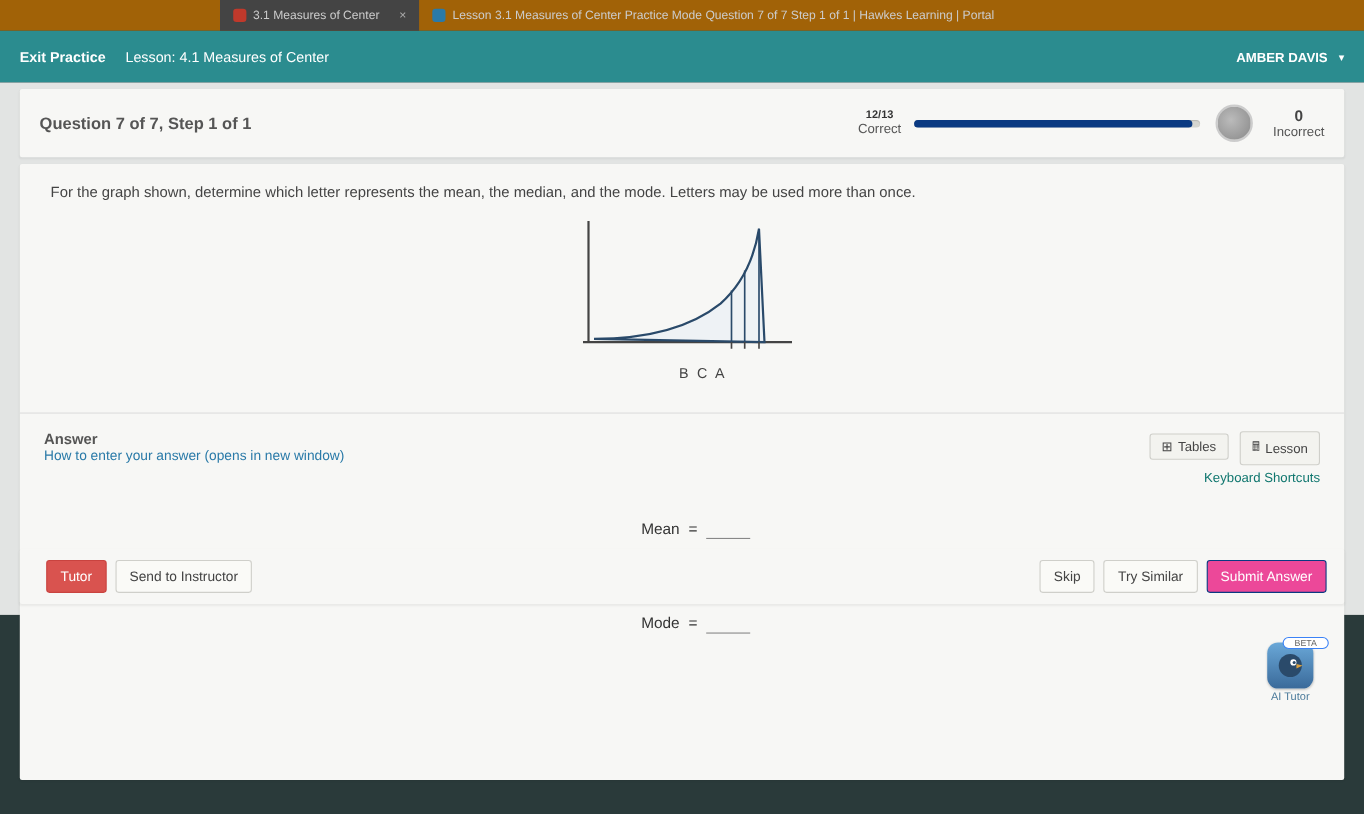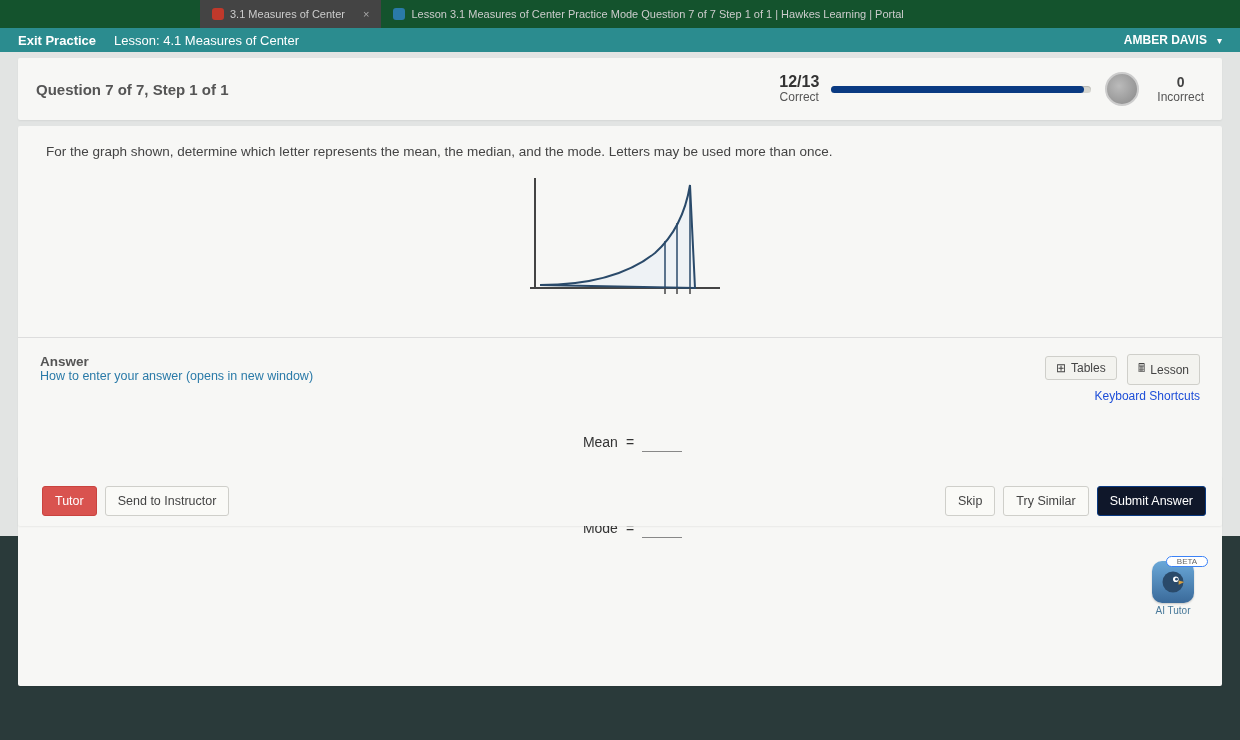--- a/index.html
+++ b/index.html
@@ -1,61 +1,61 @@
 <!DOCTYPE html>
 <html><head>
 <meta charset="utf-8">
 <style>
 * { box-sizing: border-box; margin: 0; padding: 0; }
 body { font-family: "Segoe UI", Arial, sans-serif; background:#2a3a3a; width:1240px; height:740px; overflow:hidden; }
-.browser-tabs { height:28px; background:#14532d; display:flex; font-size:11px; color:#ccc; padding-left:200px; }
+.browser-tabs { height:28px; background:#a16207; display:flex; font-size:11px; color:#ccc; padding-left:200px; }
 .tab { display:flex; align-items:center; padding:0 12px; height:100%; gap:6px; }
 .tab.active { background:#444; }
 .tab .favicon { width:12px; height:12px; border-radius:3px; }
 .fav-red { background:#c0392b; }
 .fav-blue { background:#2a7aa8; }
 .tab .close { padding-left:12px; color:#aaa; }
-.topbar { height:24px; background:#2b8c8f; color:#fff; display:flex; align-items:center; padding:0 18px; font-size:13px; }
+.topbar { height:47px; background:#2b8c8f; color:#fff; display:flex; align-items:center; padding:0 18px; font-size:13px; }
 .topbar .exit { font-weight:600; padding-right:18px; }
 .topbar .lesson { }
 .topbar .spacer { flex:1; }
 .topbar .user { font-weight:600; font-size:12px; padding-right:10px; }
 .topbar .caret { font-size:10px; }
 .page { background:#e2e4e3; padding:6px 18px 0 18px; height:484px; position:relative; }
 .card { background:#f7f7f5; border-radius:2px; box-shadow:0 1px 2px rgba(0,0,0,0.06); }
 .qheader { display:flex; align-items:center; padding:14px 18px; font-size:13px; color:#444; }
 .qheader .qtitle { font-weight:700; color:#555; font-size:15px; }
 .qheader .score { text-align:center; line-height:1.15; margin-left:auto; margin-right:12px; }
-.qheader .score .num { font-size:16px; font-weight:600; color:#333; }
+.qheader .score .num { font-size:10px; font-weight:600; color:#333; }
 .qheader .score .lbl { font-size:12px; color:#555; }
 .progress { width:260px; height:7px; border-radius:4px; background:#d6d6d0; position:relative; margin-right:14px; box-shadow:inset 0 1px 1px rgba(0,0,0,0.15); }
 .progress .fill { position:absolute; left:0; top:0; bottom:0; width:97%; background:#0a3a82; border-radius:4px; }
 .avatar { width:34px; height:34px; border-radius:50%; background:radial-gradient(circle at 40% 40%, #bbb, #888); border:2px solid #ccc; margin-right:18px; }
 .incorrect { text-align:center; font-size:12px; color:#555; }
 .incorrect .num { font-size:14px; font-weight:600; color:#444; }
 .content { padding:18px 28px 10px 28px; font-size:13.5px; color:#444; }
 .graph-wrap { display:flex; justify-content:center; padding:14px 0 6px 0; }
 .graph-labels { text-align:center; font-size:13px; color:#444; letter-spacing:2px; padding-left:38px; }
 .divider { border-top:1px solid #ddd; margin:18px 0 0 0; }
 .answer-sec { padding:16px 22px 30px 22px; }
 .answer-head { display:flex; align-items:flex-start; }
 .answer-head .left .atitle { font-weight:700; color:#555; font-size:13.5px; }
 .answer-head .left .hint { color:#2a7aa8; font-size:12.5px; }
 .answer-head .right { margin-left:auto; text-align:right; }
 .pillbtn { display:inline-flex; align-items:center; gap:5px; border:1px solid #cfcfca; background:#f3f3ef; padding:4px 10px; font-size:12px; color:#444; border-radius:3px; margin-left:6px; cursor:pointer; }
-.shortcuts { font-size:12px; color:#1d4ed8; margin-top:4px; }
+.shortcuts { font-size:12px; color:#0f766e; margin-top:4px; }
 .inputs { display:flex; flex-direction:column; align-items:center; gap:22px; margin-top:28px; }
 .irow { display:flex; align-items:center; gap:8px; font-size:14px; color:#333; }
 .irow .lbl { width:60px; text-align:right; }
 .irow .eq { }
 .irow input { width:40px; border:none; border-bottom:1px solid #888; background:transparent; font-size:14px; text-align:center; outline:none; padding:2px; }
 .footer { position:absolute; left:18px; right:18px; bottom:10px; display:flex; padding:10px 16px; background:#f7f7f5; }
 .btn { font-size:12.5px; padding:7px 12px; border-radius:3px; border:1px solid #cfcfca; background:#fafaf7; color:#444; cursor:pointer; }
 .btn.red { background:#d9534f; color:#fff; border-color:#c9433f; }
-.btn.blue { background:#0f172a; color:#fff; border-color:#0a3a82; }
+.btn.blue { background:#ec4899; color:#fff; border-color:#0a3a82; }
 .footer .spacer { flex:1; }
 .footer .btn { margin-left:8px; }
 .ai-tutor { position:absolute; right:28px; bottom:70px; text-align:center; }
 .ai-tutor .beta { font-size:8px; background:#fff; border:1px solid #3b82f6; border-radius:6px; padding:0 4px; color:#666; position:relative; left:14px; top:6px; }
 .ai-tutor .bird { width:42px; height:42px; border-radius:10px; background:linear-gradient(#6aa8d8,#3a6a9a); display:flex; align-items:center; justify-content:center; margin:0 auto; box-shadow:0 1px 2px rgba(0,0,0,0.2); }
 .ai-tutor .bird svg { width:28px; height:28px; }
 .ai-tutor .lbl { font-size:10px; color:#4a7a9a; margin-top:2px; }
 </style>
 </head>
 <body>
@@ -107,20 +107,21 @@
           <line x1="25" y1="115" x2="215" y2="115" stroke="#444" stroke-width="2"></line>
           <path d="M 35 112 Q 110 112 150 80 Q 178 55 185 12 L 190 115 Z" fill="#eef2f5" stroke="#2a4a6a" stroke-width="2"></path>
           <line x1="160" y1="68" x2="160" y2="115" stroke="#2a4a6a" stroke-width="1.5"></line>
           <line x1="172" y1="50" x2="172" y2="115" stroke="#2a4a6a" stroke-width="1.5"></line>
           <line x1="185" y1="12" x2="185" y2="115" stroke="#2a4a6a" stroke-width="1.5"></line>
           <line x1="160" y1="115" x2="160" y2="121" stroke="#444" stroke-width="1.5"></line>
           <line x1="172" y1="115" x2="172" y2="121" stroke="#444" stroke-width="1.5"></line>
           <line x1="185" y1="115" x2="185" y2="121" stroke="#444" stroke-width="1.5"></line>
         </svg>
       </div>
+      <div class="graph-labels">B C A</div>
     </div>
 
     <div class="divider"></div>
 
     <div class="answer-sec">
       <div class="answer-head">
         <div class="left">
           <div class="atitle">Answer</div>
           <div class="hint">How to enter your answer (opens in new window)</div>
         </div>

